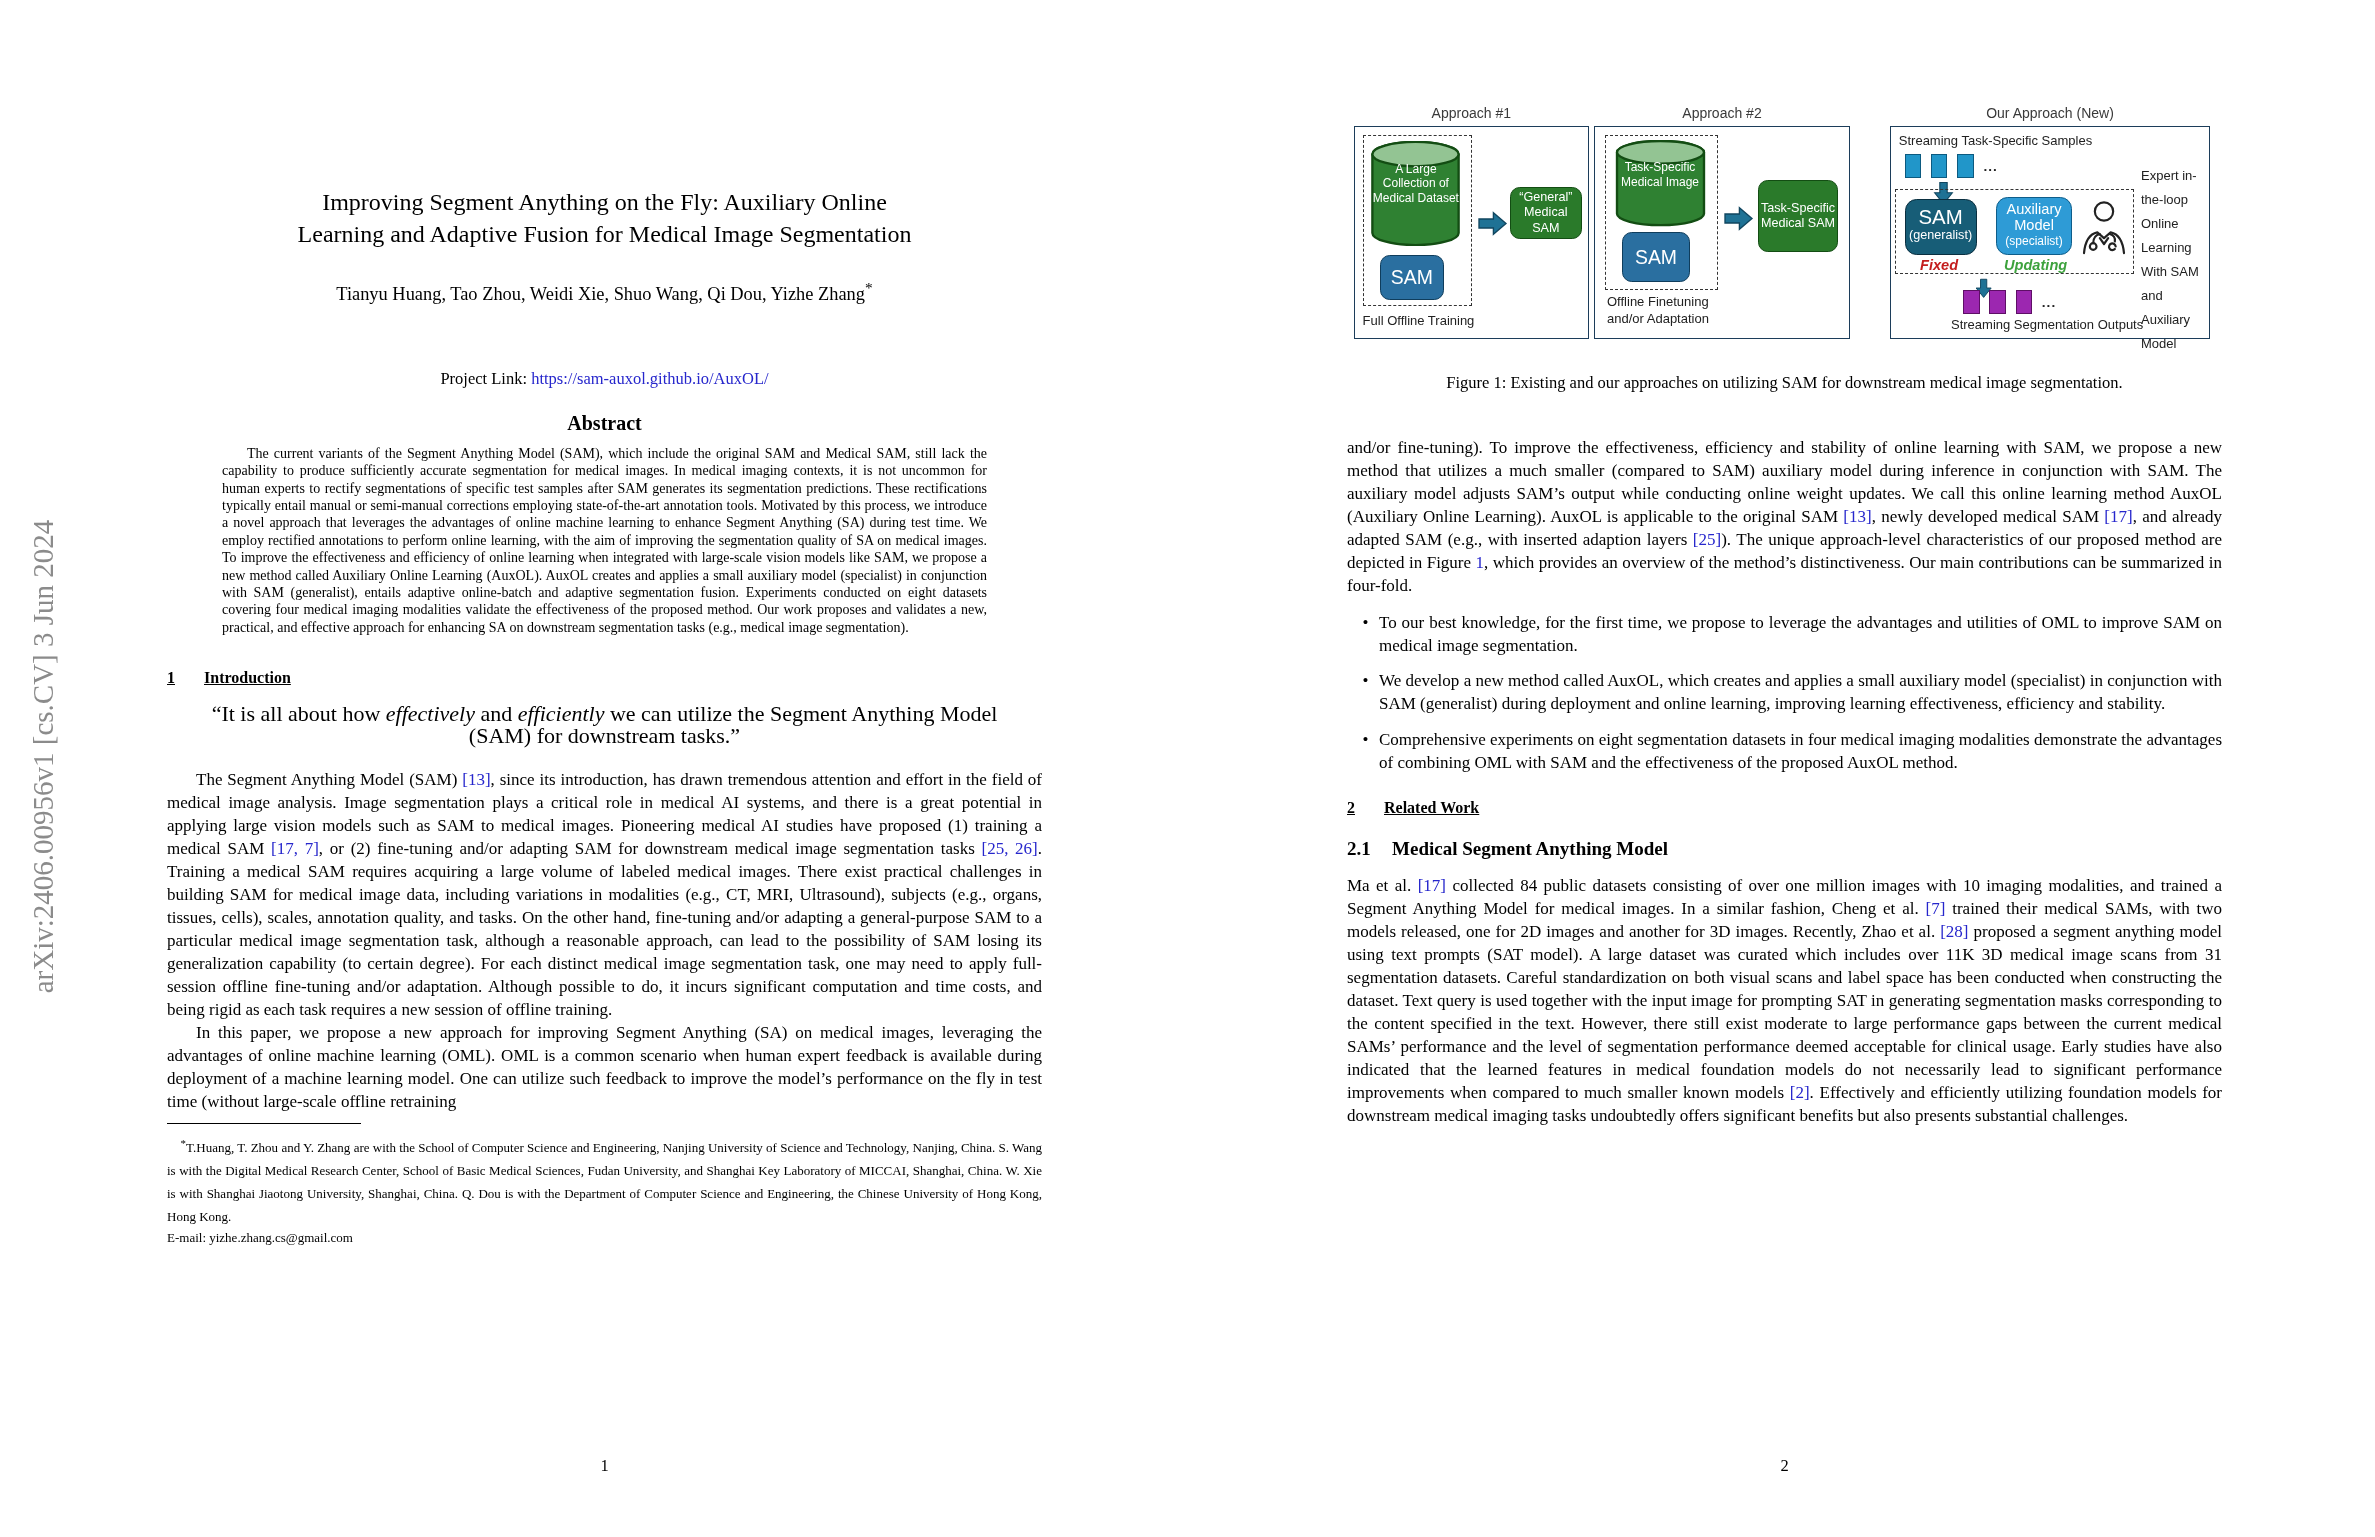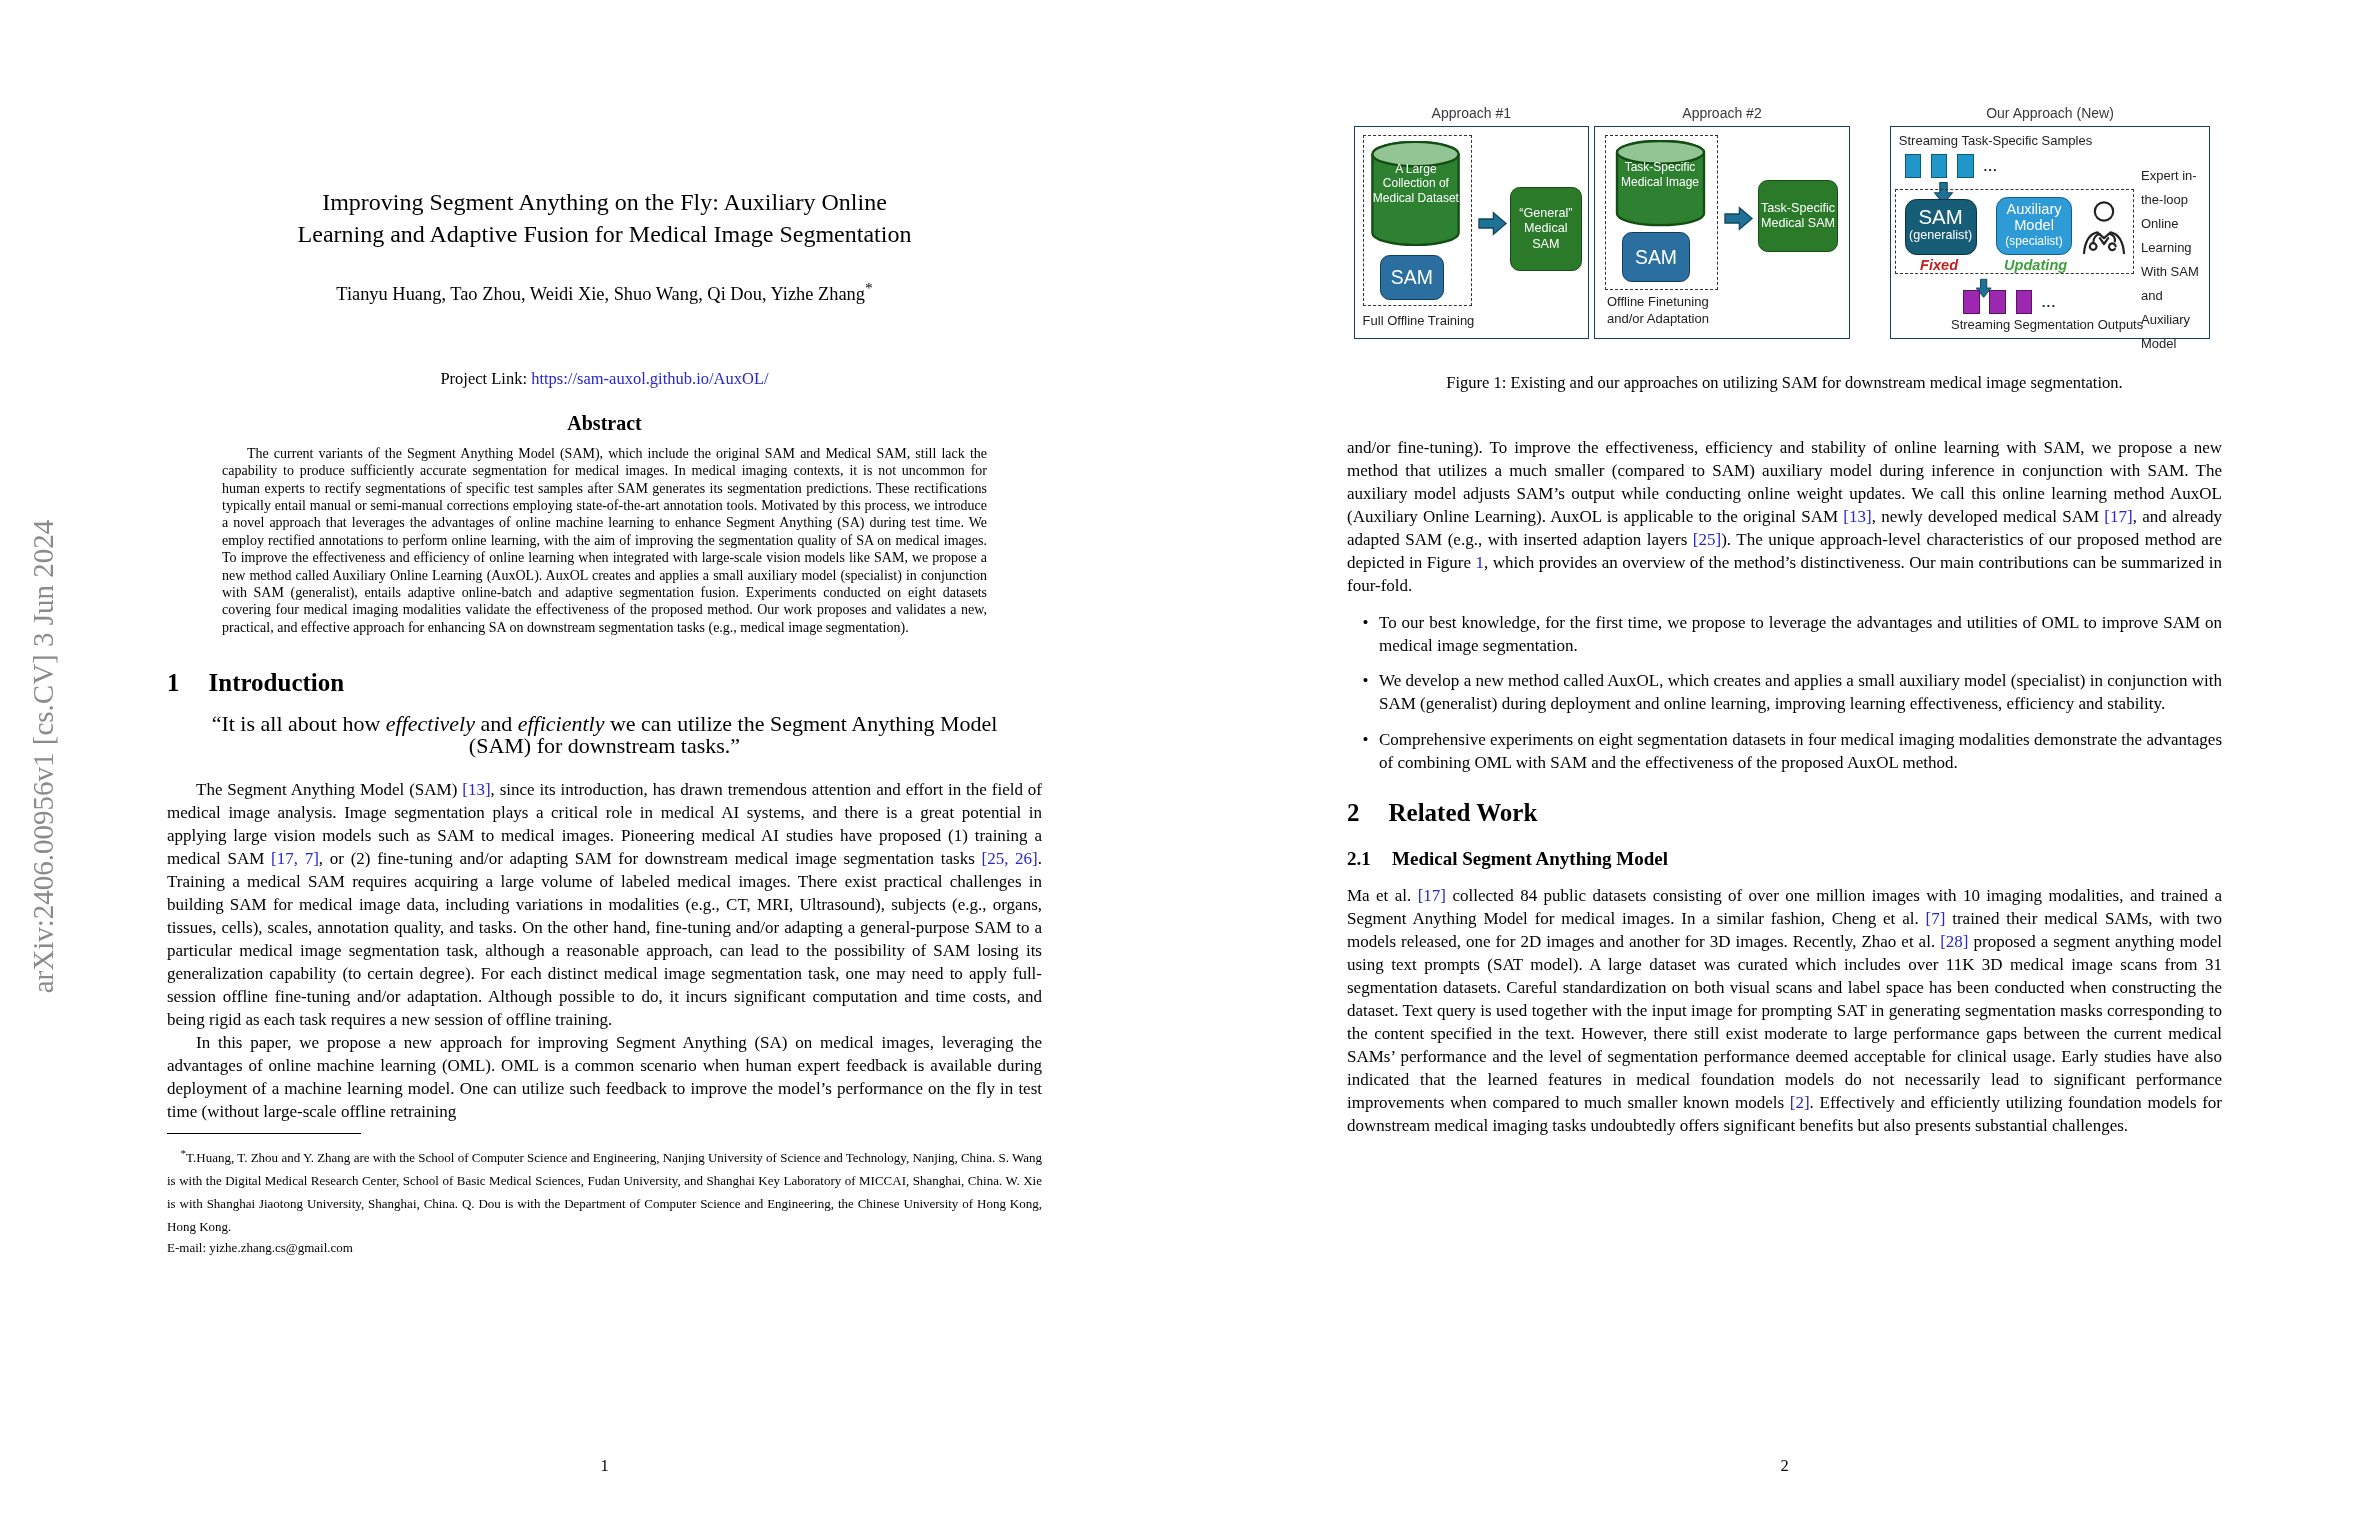--- a/index.html
+++ b/index.html
@@ -26,21 +26,21 @@
   .pagenum{position:absolute;top:1456px;width:100%;text-align:center;font-size:16.5px;}
 
   
   .title{padding-top:186px;font-size:24px;line-height:32px;text-align:center;}
   .authors{margin-top:29px;font-size:18.4px;text-align:center;}
   .project{margin-top:64px;font-size:16.5px;text-align:center;}
   .project a, .link{color:var(--cite-blue);text-decoration:none;}
   .abs-head{margin-top:23px;font-size:20px;font-weight:bold;text-align:center;}
   .abstract{margin:9.7px 55px 0 55px;font-size:14px;line-height:17.4px;
     text-align:justify;text-indent:25px;hyphens:auto;}
-  .sec{margin-top:33px;font-size:25px;font-weight:bold;}
+  .sec{margin-top:33px;font-size:16px;font-weight:bold;text-decoration:underline;}
   .sec .secnum{margin-right:29px;}
   .subsec{margin-top:21.3px;font-size:19px;font-weight:bold;}
   .subsec .secnum{margin-right:21.3px;}
   .quote{margin-top:15.5px;text-align:center;font-size:22px;line-height:22px;}
   .para{margin:0;font-size:17px;line-height:23px;text-align:justify;
     text-indent:29px;hyphens:auto;}
   .para.noindent{text-indent:0;}
   .para.first{margin-top:21.3px;}
   .fnrule{margin-top:9.7px;width:194px;border:none;border-top:1.9px solid #000;margin-left:0;}
   .footnote{margin:5.8px 0 0 0;font-size:13px;line-height:23px;text-align:justify;text-indent:13.6px;}
@@ -147,21 +147,21 @@
           <path class="cyl-body" d="M4 14 v84 a46 13 0 0 0 92 0 v-84 a46 13 0 0 0 -92 0 Z"></path>
           <ellipse class="cyl-top" cx="50" cy="14" rx="46" ry="13"></ellipse>
         </svg>
         <div class="cyl-label">A Large Collection of Medical Dataset</div>
       </div>
       <div class="bluebox" style="left:25px;top:128px;width:64px;height:45px;">SAM</div>
       <div class="pfooter" style="left:7.8px;top:186px;">Full Offline Training</div>
       <svg class="arrow-right" style="left:122px;top:83px;" width="31" height="27" viewBox="0 0 34 30">
         <polygon class="arrow-fill" points="2,10 18,10 18,3 32,15 18,27 18,20 2,20"></polygon>
       </svg>
-      <div class="greenbox" style="left:155px;top:60px;width:72px;height:84px;">“General” Medical SAM</div>
+      <div class="greenbox" style="left:155px;top:60px;width:72px;height:52px;">“General” Medical SAM</div>
     </div>
 
     <div class="panel" style="left:247px;width:256px;">
       <div class="dashed" style="left:9.7px;top:7.8px;width:113px;height:155px;"></div>
       <div class="cylwrap" style="left:16.5px;top:12.6px;width:97px;height:87px;">
         <svg class="cyl-svg" viewBox="0 0 100 92">
           <path class="cyl-body" d="M4 13 v65 a46 12 0 0 0 92 0 v-65 a46 12 0 0 0 -92 0 Z"></path>
           <ellipse class="cyl-top" cx="50" cy="13" rx="46" ry="12"></ellipse>
         </svg>
         <div class="cyl-label" style="top:24%;">Task-Specific Medical Image</div>

